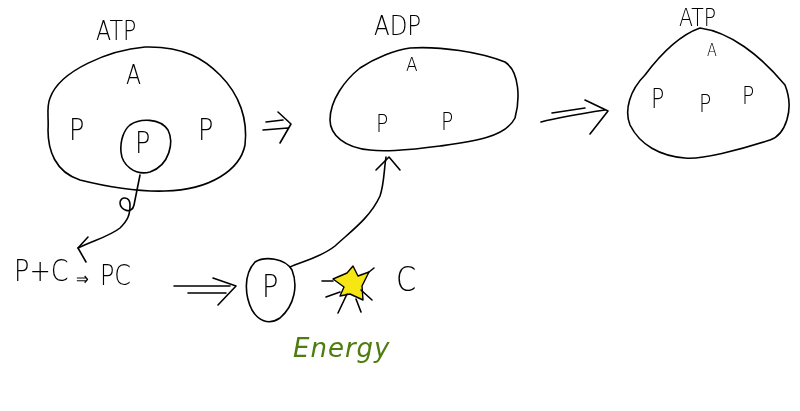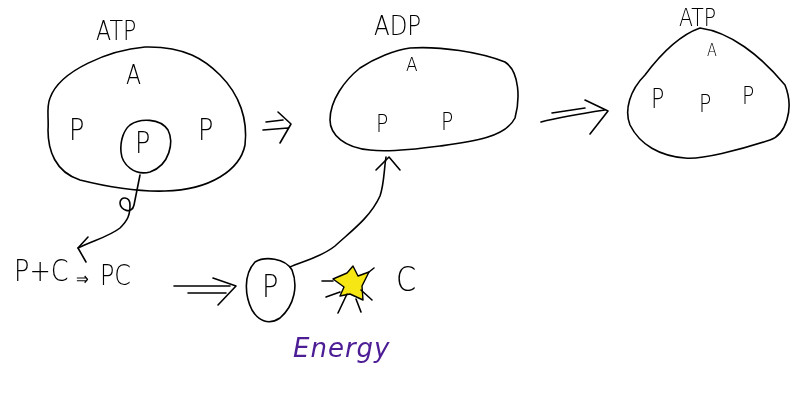--- a/index.html
+++ b/index.html
@@ -1,21 +1,21 @@
 <!DOCTYPE html>
 <html><head>
   <meta charset="utf-8">
   <style>
     html, body { margin: 0; padding: 0; background: #ffffff; }
     body { width: 800px; height: 411px; position: relative; overflow: hidden; font-family: "DejaVu Sans", sans-serif; }
     svg.canvas { position: absolute; left: 0; top: 0; width: 800px; height: 411px; }
     .stroke { fill: none; stroke: #000; stroke-width: 1.6; stroke-linecap: round; stroke-linejoin: round; }
     .lbl { position: absolute; color: #000; font-family: "DejaVu Sans", sans-serif; font-weight: 300; line-height: 1; white-space: nowrap; }
     .hand { font-family: "DejaVu Sans", sans-serif; transform: scaleX(0.85); transform-origin: left top; }
-    .energy { color: #4c1d95; font-style: italic; font-size: 26px; letter-spacing: 1px; }
+    .energy { color: #4d7c0f; font-style: italic; font-size: 26px; letter-spacing: 1px; }
   </style>
 </head>
 <body>
 
 <svg class="canvas" viewBox="0 0 800 411" xmlns="http://www.w3.org/2000/svg">
 
   <path class="stroke" d="M50,98 C60,70 110,50 145,47 C185,46 205,60 220,75 C240,95 248,120 245,145 C240,170 210,190 165,191 C130,192 100,185 80,180 C55,172 48,150 48,130 C49,118 46,108 50,98 Z"></path>
 
   <path class="stroke" d="M130,125 C140,118 160,118 168,130 C174,142 170,165 150,172 C135,176 122,165 121,152 C120,140 124,130 130,125 Z"></path>
 

